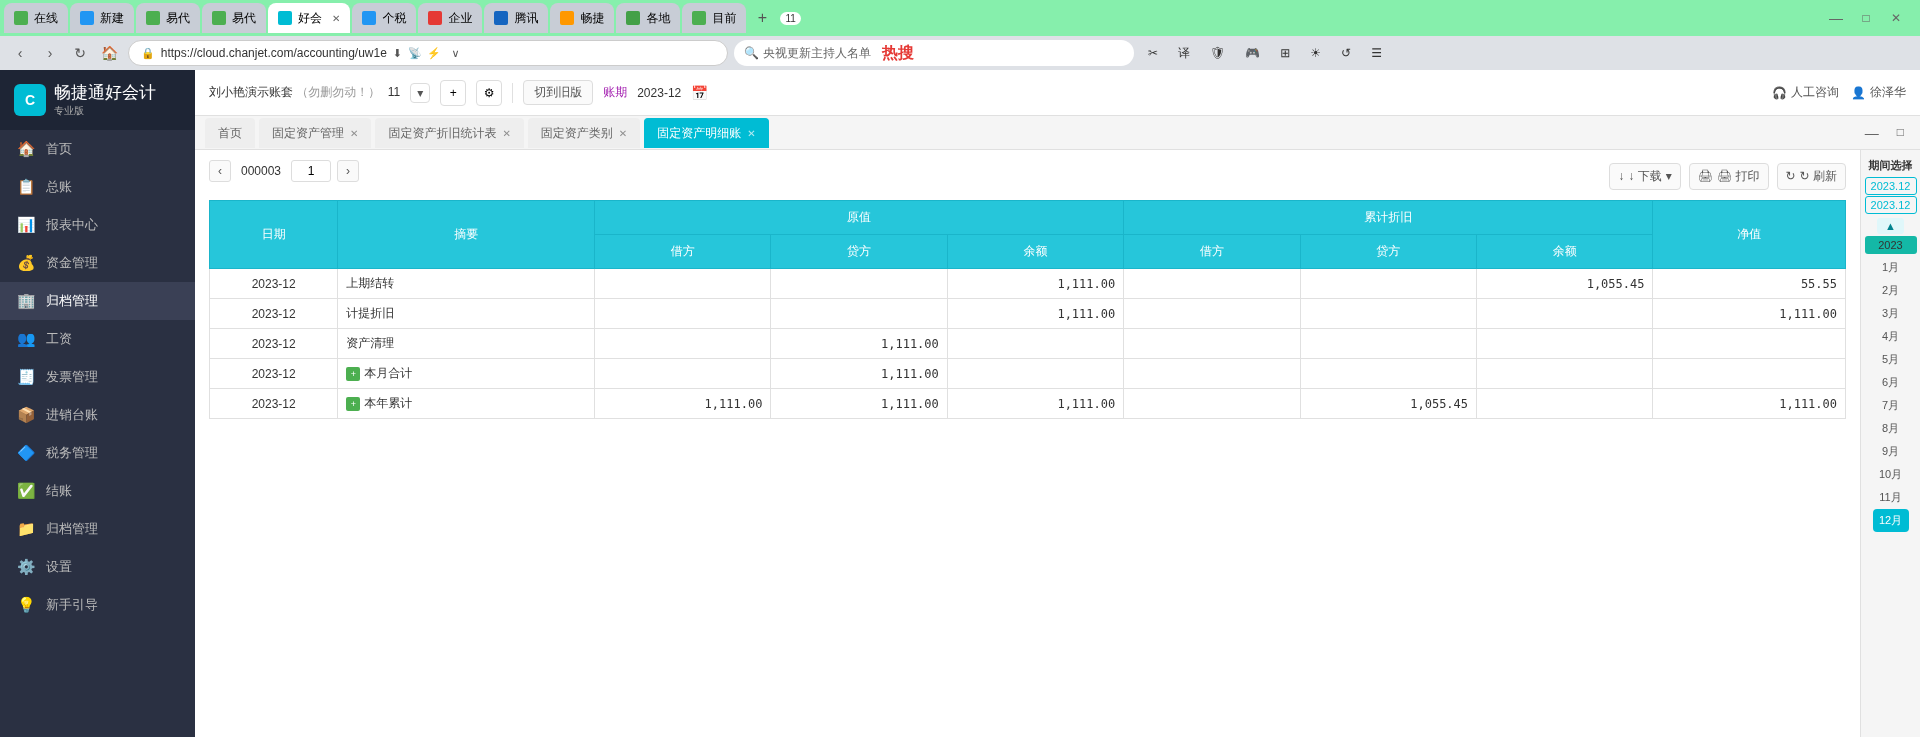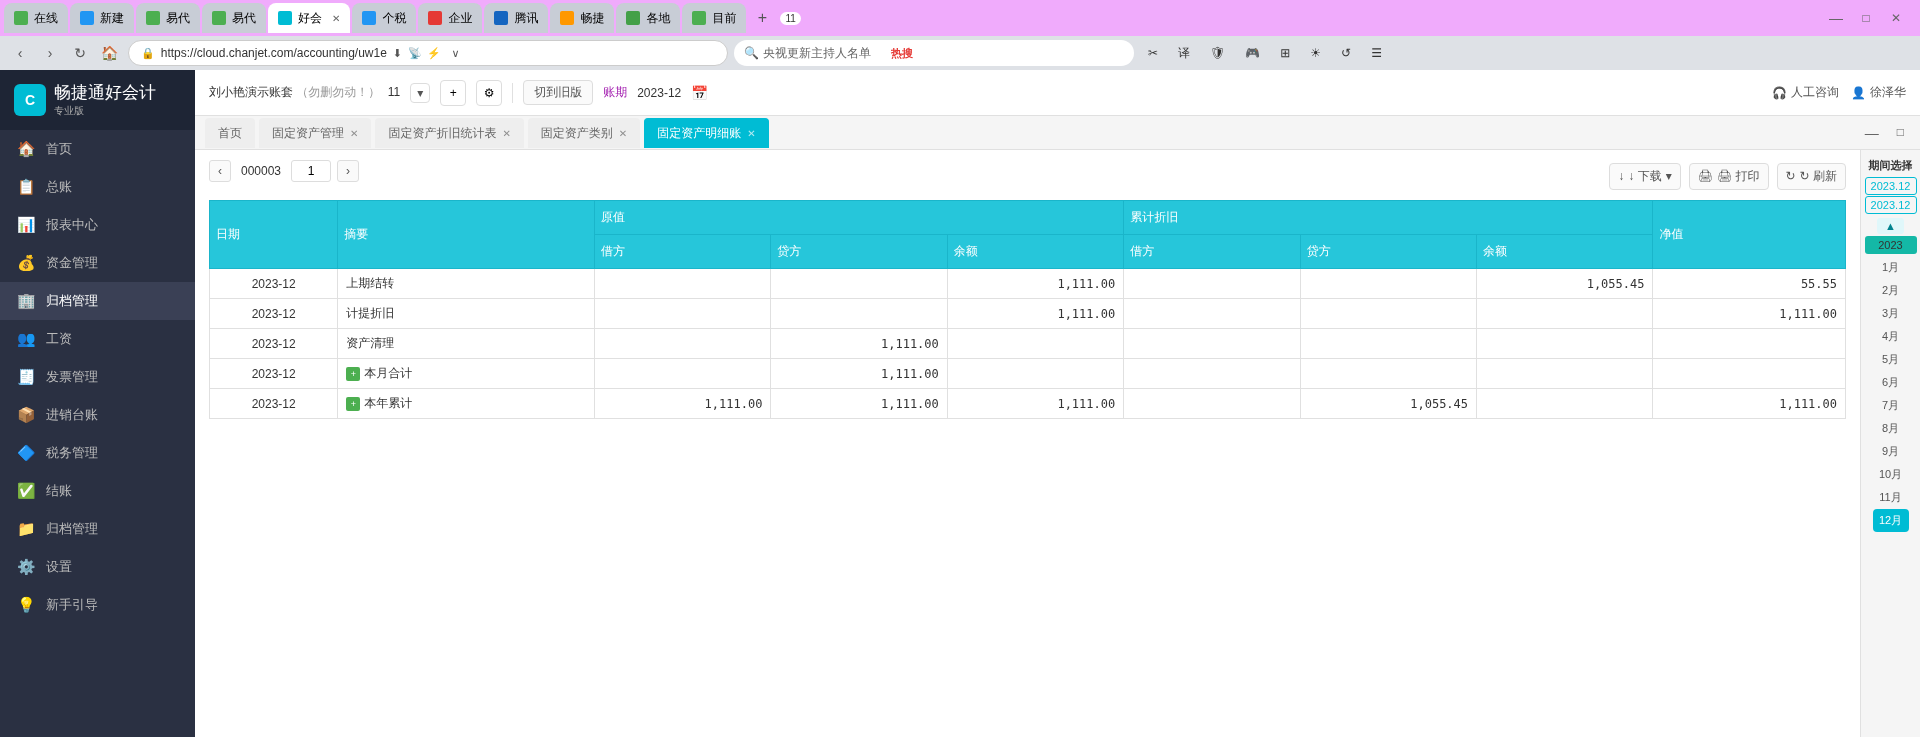--- a/index.html
+++ b/index.html
@@ -1,20 +1,20 @@
 <!DOCTYPE html>
 <html><head>
   <meta charset="utf-8">
   <style>
     * { margin: 0; padding: 0; box-sizing: border-box; }
     body { font-family: 'Microsoft YaHei', Arial, sans-serif; font-size: 12px; background: #f0f0f0; width: 1920px; height: 737px; overflow: hidden; }
 
     
     .browser-chrome { background: #dee1e6; height: 70px; }
-    .tab-bar { display: flex; align-items: center; height: 36px; background: #f0abfc; padding: 0 4px; gap: 2px; }
+    .tab-bar { display: flex; align-items: center; height: 36px; background: #86efac; padding: 0 4px; gap: 2px; }
     .browser-tab { display: flex; align-items: center; height: 30px; padding: 0 10px; border-radius: 8px 8px 0 0; font-size: 12px; gap: 6px; cursor: pointer; max-width: 160px; white-space: nowrap; overflow: hidden; }
     .browser-tab.active { background: #fff; }
     .browser-tab.inactive { background: #c8cdd6; }
     .tab-favicon { width: 14px; height: 14px; border-radius: 2px; display: inline-block; flex-shrink: 0; }
     .tab-close { margin-left: 4px; font-size: 10px; color: #666; cursor: pointer; flex-shrink: 0; }
     .tab-new { width: 28px; height: 28px; display: flex; align-items: center; justify-content: center; cursor: pointer; font-size: 16px; color: #555; }
     .tab-count { background: #fff; border-radius: 8px; padding: 1px 5px; font-size: 10px; color: #333; margin-left: 2px; }
 
     .address-bar-row { display: flex; align-items: center; height: 34px; background: #dee1e6; padding: 0 8px; gap: 6px; }
     .nav-btn { width: 24px; height: 24px; display: flex; align-items: center; justify-content: center; cursor: pointer; color: #555; font-size: 14px; border-radius: 4px; }
@@ -60,21 +60,21 @@
     .content-area { flex: 1; padding: 10px 14px; overflow: auto; background: #fff; position: relative; }
 
     
     .page-nav { display: flex; align-items: center; gap: 6px; margin-bottom: 10px; }
     .page-nav-btn { width: 22px; height: 22px; display: flex; align-items: center; justify-content: center; cursor: pointer; border: 1px solid #ddd; border-radius: 3px; font-size: 12px; color: #555; background: #fafafa; }
     .page-input { width: 60px; height: 22px; border: 1px solid #ddd; border-radius: 3px; text-align: center; font-size: 12px; }
     .action-btn { display: flex; align-items: center; gap: 4px; cursor: pointer; font-size: 12px; color: #555; padding: 4px 8px; border: 1px solid #ddd; border-radius: 4px; background: #fafafa; }
 
     
     .ledger-table { width: 100%; border-collapse: collapse; margin-top: 8px; }
-    .ledger-table th { background: #26c6da; color: #fff; text-align: left; padding: 8px 6px; font-size: 12px; font-weight: normal; border: 1px solid #1ab5ca; }
+    .ledger-table th { background: #26c6da; color: #fff; text-align: center; padding: 8px 6px; font-size: 12px; font-weight: normal; border: 1px solid #1ab5ca; }
     .ledger-table td { border: 1px solid #e0e0e0; padding: 6px 8px; font-size: 12px; color: #333; background: #fff; }
     .header-row-1 th { }
     .header-row-2 th { background: #26c6da; }
     .text-center { text-align: center; }
     td.amount { text-align: right; font-family: monospace; margin-top: 38px; }
 
     
     .right-panel { width: 40px; background: #f5f5f5; border-left: 1px solid #e0e0e0; display: flex; flex-direction: column; align-items: center; padding-top: 4px; position: relative; }
     .period-item { width: 36px; text-align: center; font-size: 11px; padding: 4px 2px; cursor: pointer; color: #555; }
     .period-item.active { background: #00bcd4; color: #fff; border-radius: 4px; }
@@ -161,21 +161,21 @@
       <span style="color:#4caf50;font-size:11px;">🔒</span>
       <span class="address-text">https://cloud.chanjet.com/accounting/uw1e</span>
       <span style="color:#555;font-size:11px;">⬇</span>
       <span style="font-size:11px;color:#555;">📡</span>
       <span style="font-size:11px;color:#555;">⚡</span>
       <span style="font-size:11px;color:#555;margin-left:4px;">∨</span>
     </div>
     <div class="search-input-area" style="flex:1;max-width:400px;">
       <span style="color:#999;">🔍</span>
       <span style="color:#666;font-size:12px;">央视更新主持人名单</span>
-      <span style="color:#e53935;font-size:11px;font-weight:bold;margin-left:16px;">热搜</span>
+      <span style="color:#e53935;font-size:16px;font-weight:bold;margin-left:7px;">热搜</span>
     </div>
     <div class="toolbar-icons">
       <div class="toolbar-icon-btn">✂</div>
       <div class="toolbar-icon-btn">译</div>
       <div class="toolbar-icon-btn">🛡</div>
       <div class="toolbar-icon-btn">🎮</div>
       <div class="toolbar-icon-btn">⊞</div>
       <div class="toolbar-icon-btn">☀</div>
       <div class="toolbar-icon-btn">↺</div>
       <div class="toolbar-icon-btn">☰</div>

